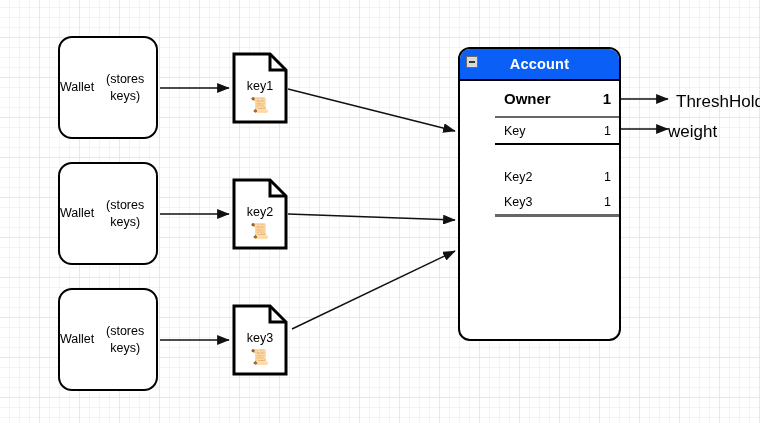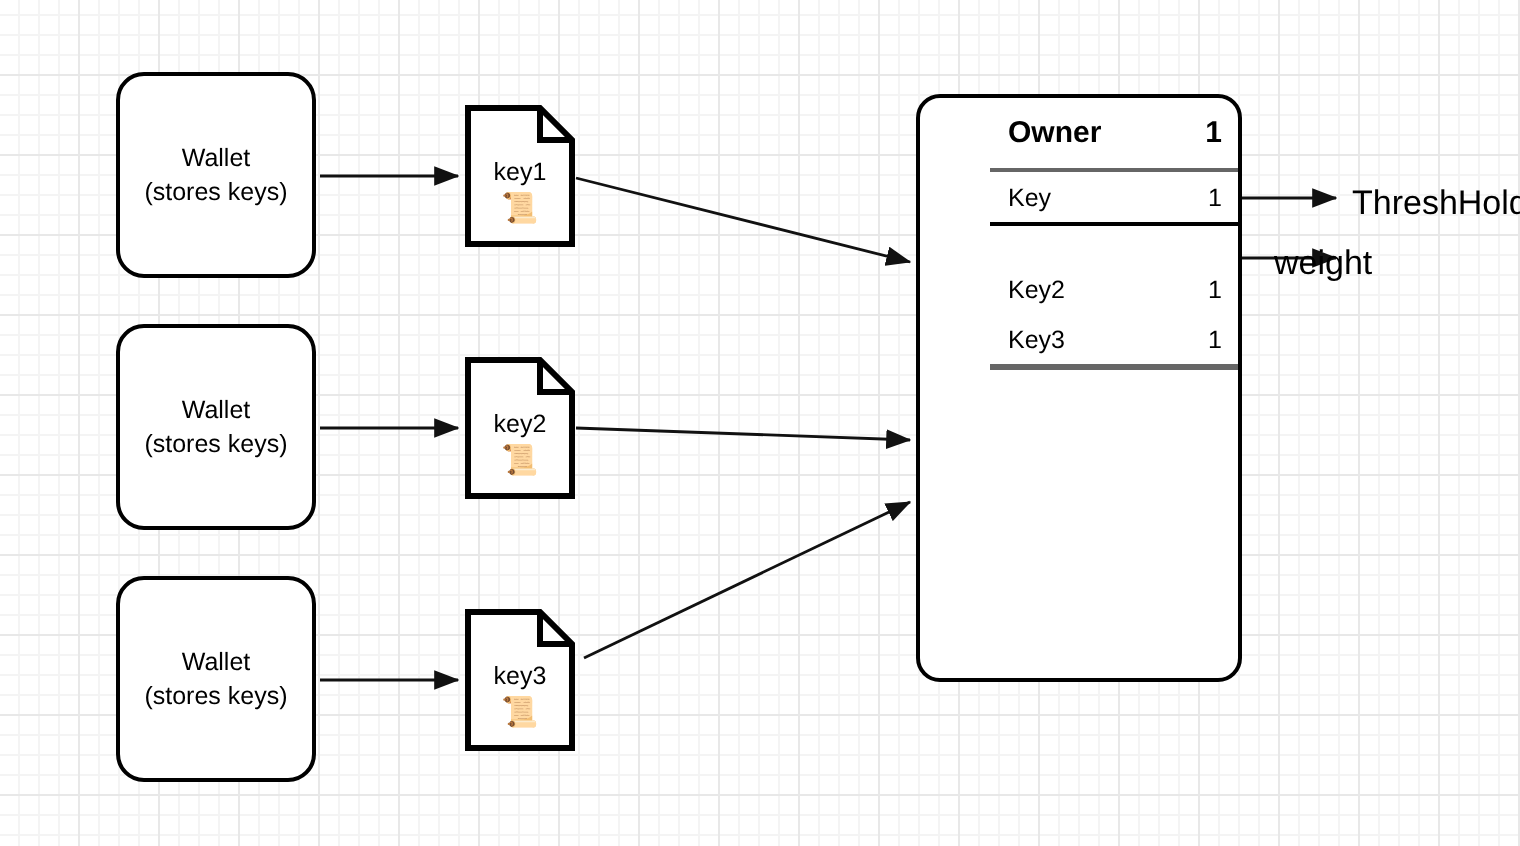--- a/index.html
+++ b/index.html
@@ -33,21 +33,21 @@
   
   .wallet {
     position: absolute;
     width: 100px;
     height: 103px;
     border: 2px solid #000000;
     border-radius: 14px;
     background: #ffffff;
     box-sizing: border-box;
     display: flex;
-    flex-direction: column;
+    flex-direction: row;
     align-items: center;
     justify-content: center;
     font-size: 12.5px;
     color: #000000;
     line-height: 1.35;
     text-align: center;
   }
   .wallet .wline { display: block; }
 
   
@@ -240,20 +240,24 @@
   <div class="keydoc" style="left:232px; top:304px;">
     <svg class="doc-body" viewBox="0 0 56 72">
       <path d="M2 2 H38 L54 18 V70 H2 Z" fill="#ffffff" stroke="#000000" stroke-width="3"></path>
       <path d="M38 2 V18 H54" fill="none" stroke="#000000" stroke-width="3"></path>
     </svg>
     <div class="doc-label">key3</div>
     <div class="doc-glyph">📜</div>
   </div>
 
   <div id="account-box">
+    <div id="account-header">
+      <span class="collapse-icon"></span>
+      <span class="title">Account</span>
+    </div>
 
     <div class="acc-row section">
       <span>Owner</span>
       <span>1</span>
     </div>
 
     <div class="acc-row detail">
       <span>Key</span>
       <span>1</span>
     </div>
@@ -268,15 +272,15 @@
 
     <div class="acc-row detail thickgray">
       <span>Key3</span>
       <span>1</span>
     </div>
 
     <div class="acc-filler"></div>
   </div>
 
   <div class="side-label" style="left:676px; top:92px;">ThreshHold</div>
-  <div class="side-label" style="left:637px; top:122px;">weight</div>
+  <div class="side-label" style="left:668px; top:122px;">weight</div>
 
 </div>
 
 </body></html>

